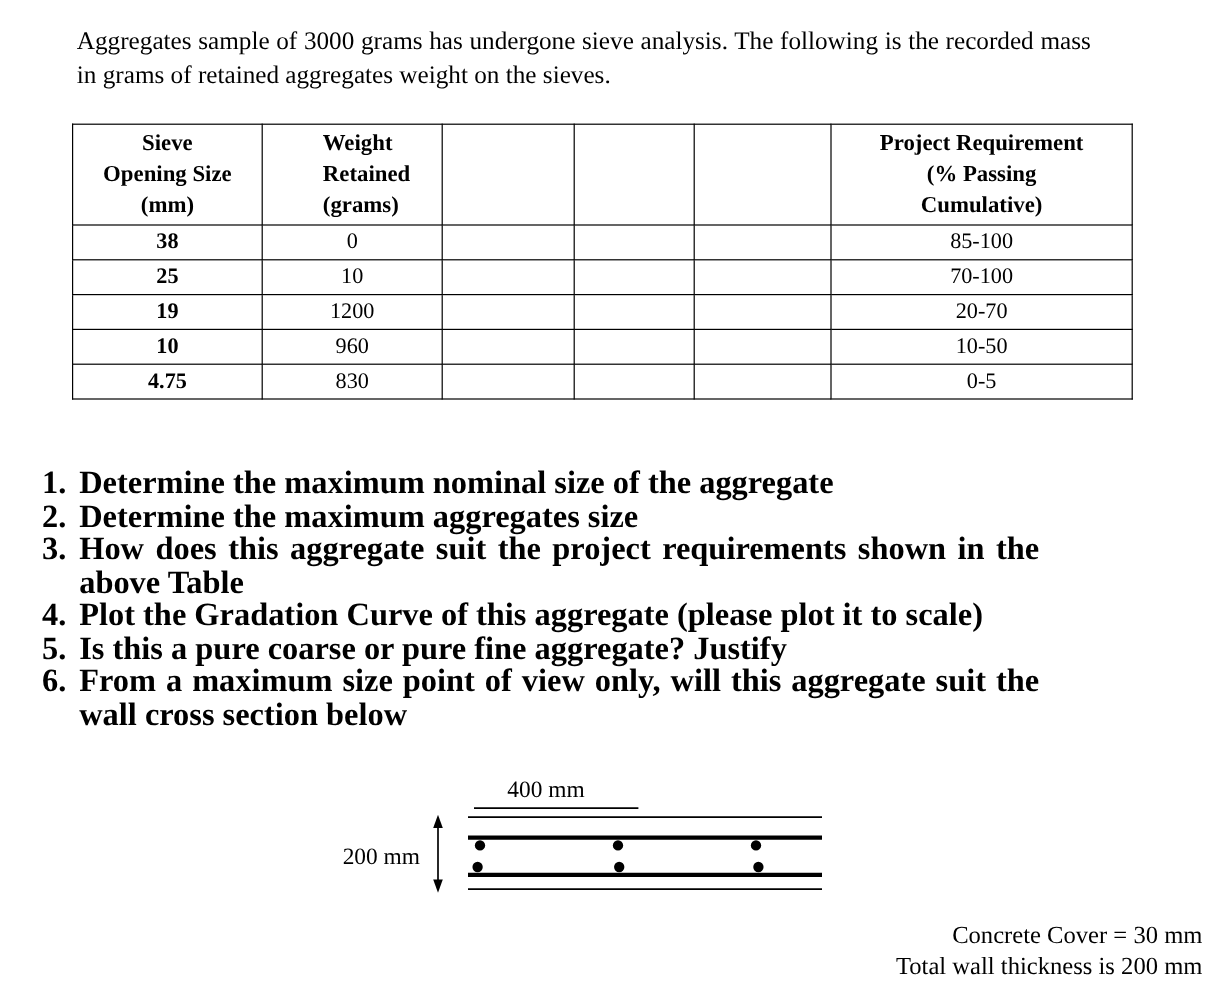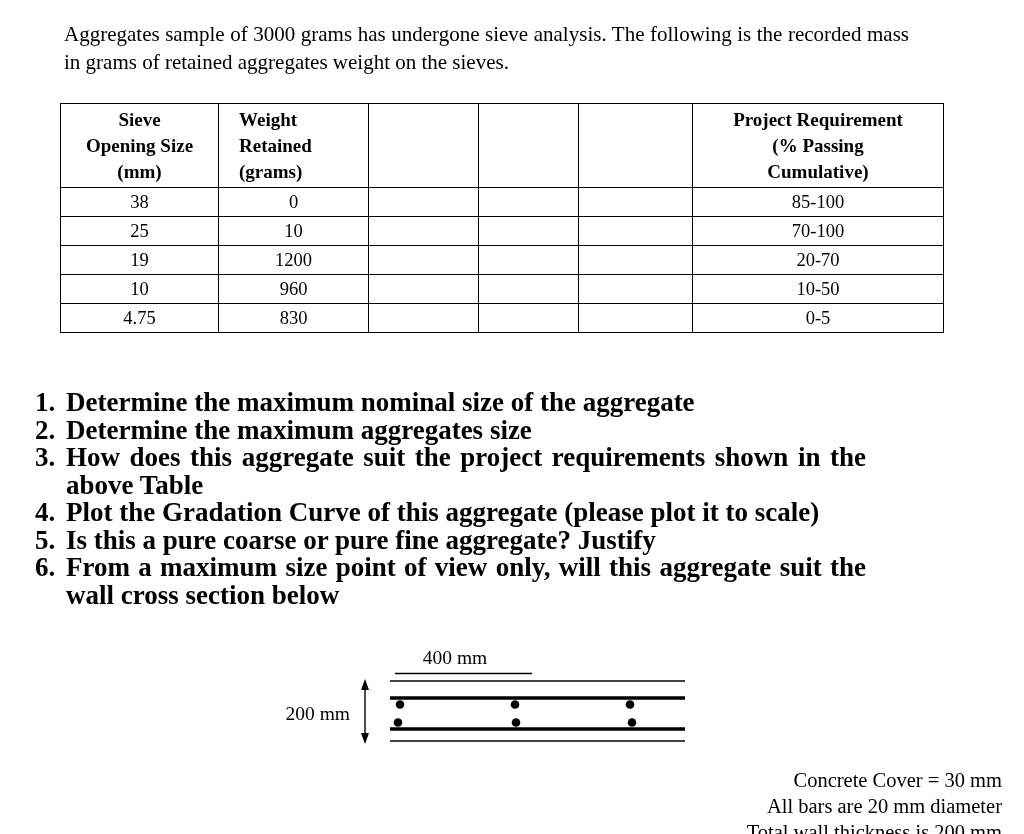--- a/index.html
+++ b/index.html
@@ -37,28 +37,28 @@
   }
   .sieve th {
     font-weight: bold;
     font-size: 19px;
     line-height: 26px;
     vertical-align: top;
     padding-top: 3px;
     height: 84px;
     white-space: pre-line;
   }
-  .sieve th.h-weight { text-align: left; padding-left: 20px; }
+  .sieve th.h-weight { text-align: left; padding-left: 50px; }
   .sieve td {
     height: 29px;
     font-size: 18.5px;
     line-height: 24px;
     vertical-align: middle;
   }
-  .sieve td.c-size { font-weight: normal; }
+  .sieve td.c-size { font-weight: bold; }
 
   
   ol.questions {
     list-style: none;
     counter-reset: q;
     margin: 56px 0 0 66px;
     padding: 0;
     width: 800px;
   }
   ol.questions li {
@@ -199,17 +199,16 @@
       <circle cx="118" cy="75.5" r="4.3" fill="#000"></circle>
       <circle cx="236" cy="75.5" r="4.3" fill="#000"></circle>
       <circle cx="352" cy="75.5" r="4.3" fill="#000"></circle>
       <line x1="110" y1="82" x2="405" y2="82" stroke="#000" stroke-width="3.6"></line>
       <line x1="110" y1="94" x2="405" y2="94" stroke="#000" stroke-width="1.4"></line>
     </svg>
   </div>
 
   <div class="notes">
     <div>Concrete Cover = 30 mm</div>
-    <div>All bars are 20 mm diameter</div>
     <div>Total wall thickness is 200 mm</div>
   </div>
 
 </div>
 
 </body></html>

